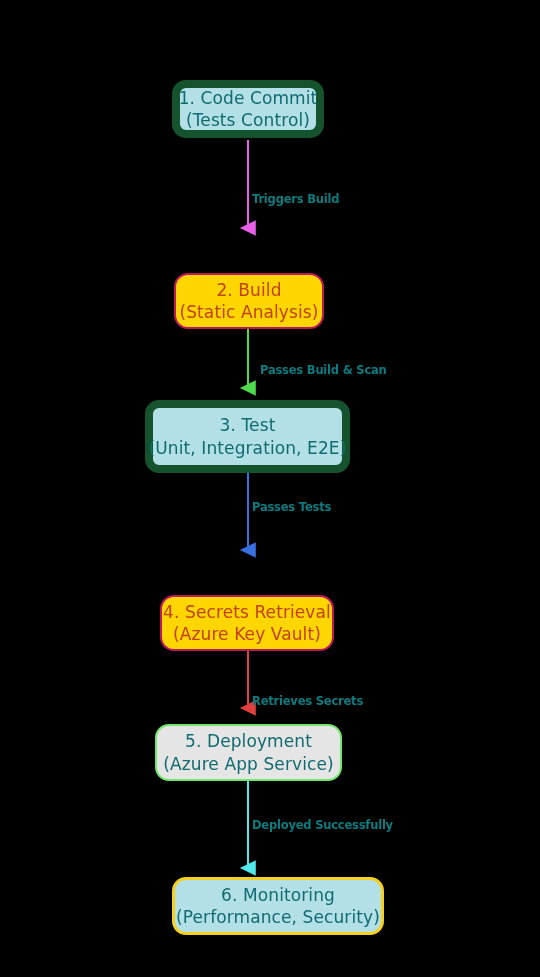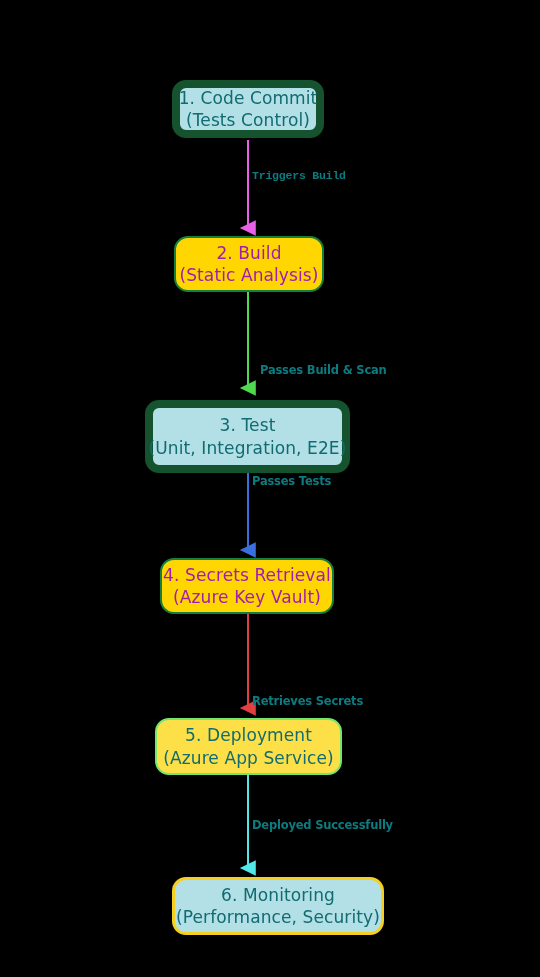--- a/index.html
+++ b/index.html
@@ -46,28 +46,30 @@
 
   
   .style-a {
     background: #b2e0e6;
     border: 8px solid #14532d;
     color: #116b70;
   }
   
   .style-b {
     background: #ffd600;
-    border: 2px solid #15803d;
-    color: #a21caf;
+    border: 2px solid #be185d;
+    color: #c2410c;
+    margin-top: 37px;
   }
   
   .style-c {
-    background: #fde047;
+    background: #e5e5e5;
     border: 2px solid #71e86b;
     color: #116b70;
+    margin-top: 6px;
   }
   
   .style-d {
     background: #b2e0e6;
     border: 3px solid #f5d020;
     color: #116b70;
     margin-left: 32px;
   }
 
   .edge-label {
@@ -134,23 +136,23 @@
   <div class="node style-c" style="left:155px; top:718px; width:187px; height:57px;">
     <span>5. Deployment</span>
     <span class="line2">(Azure App Service)</span>
   </div>
 
   <div class="node style-d" style="left:140px; top:877px; width:212px; height:58px;">
     <span>6. Monitoring</span>
     <span class="line2">(Performance, Security)</span>
   </div>
 
-  <div class="edge-label" style="left:252px; top:169px;font-family:Liberation Mono, monospace;">Triggers Build</div>
+  <div class="edge-label" style="left:252px; top:192px;">Triggers Build</div>
 
   <div class="edge-label" style="left:252px; top:363px;margin-left:8px;">Passes Build &amp; Scan</div>
 
-  <div class="edge-label" style="left:252px; top:474px;">Passes Tests</div>
+  <div class="edge-label" style="left:252px; top:500px;">Passes Tests</div>
 
   <div class="edge-label" style="left:252px; top:658px;margin-top:36px;">Retrieves Secrets</div>
 
   <div class="edge-label" style="left:252px; top:818px;">Deployed Successfully</div>
 
 </div>
 
 </body></html>

